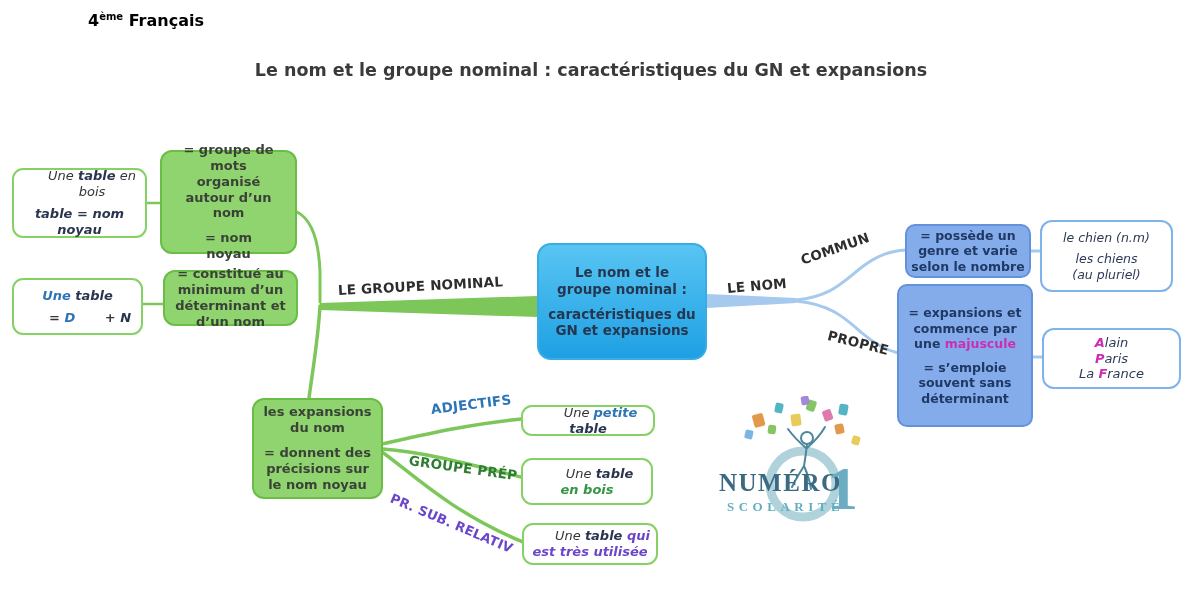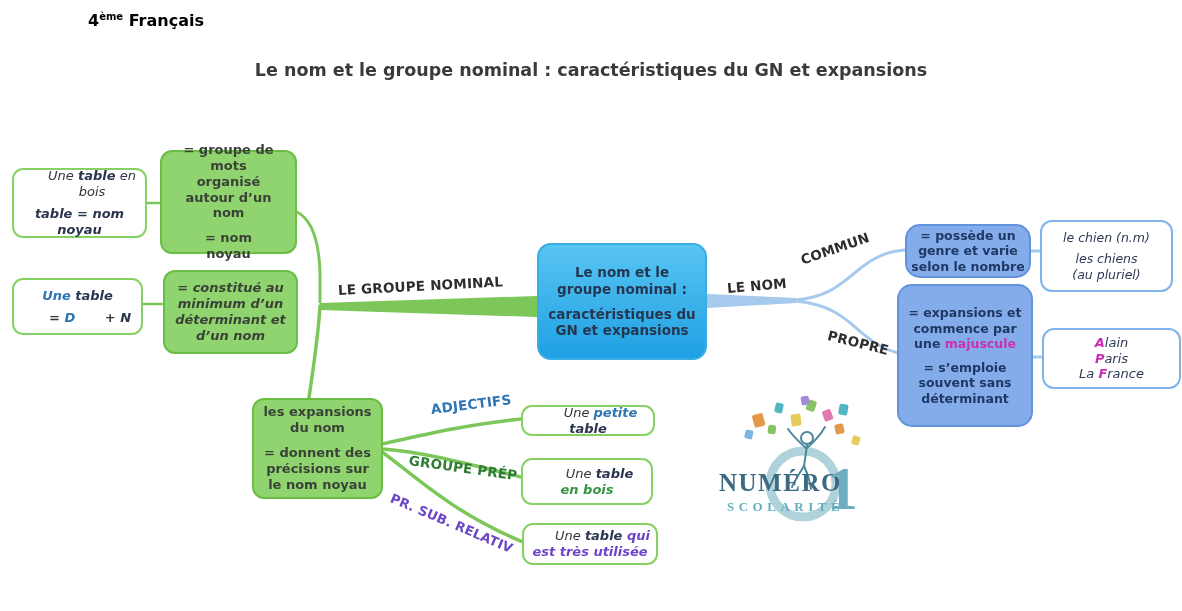--- a/index.html
+++ b/index.html
@@ -7,21 +7,21 @@
     position:relative;width:1182px;height:611px;background:#ffffff;overflow:hidden;
     font-family:"DejaVu Sans","Liberation Sans",sans-serif;
   }
   #connector-layer{position:absolute;left:0;top:0;width:1182px;height:611px;z-index:1;}
   .box{position:absolute;box-sizing:border-box;display:flex;flex-direction:column;
        justify-content:center;align-items:center;text-align:center;z-index:3;line-height:1.22;}
   .white-green{background:#fff;border:2px solid #86d164;border-radius:11px;}
   .white-blue{background:#fff;border:2px solid #7fb3ec;border-radius:12px;}
   .green-node{background:#8fd46e;border:2px solid #6abd45;border-radius:12px;
               color:#3a4238;font-weight:bold;}
-  .cornflower{background:#84aceb;border:2px solid #6292db;border-radius:15px;
+  .cornflower{background:#84aceb;border:2px solid #6292db;border-radius:10px;
               color:#1f3864;font-weight:bold;}
   .center-node{background:linear-gradient(180deg,#58c5f3 0%,#1fa0e3 100%);
                border:2px solid #37ade4;border-radius:14px;color:#253750;font-weight:bold;}
   .branch-label{position:absolute;font-weight:bold;color:#2d2d2d;font-size:13.5px;
                 white-space:nowrap;z-index:4;transform-origin:left center;letter-spacing:.2px;}
   .it{font-style:italic;}
   .b{font-weight:bold;}
   .gap-sm{margin-top:6px;}
   .gap-md{margin-top:9px;}
   .blue-word{color:#2e75b6;}
@@ -71,21 +71,21 @@
   <div class="box white-green fz13" style="left:12px;top:278px;width:131px;height:57px;padding:2px;">
     <div class="it b"><span class="blue-word">Une</span><span class="navy"> table</span></div>
     <div class="it b gap-sm"><span class="dark">= </span><span class="blue-word">D</span><span class="dark"> + </span><span class="navy">N</span></div>
   </div>
 
   <div class="box green-node fz13" style="left:160px;top:150px;width:137px;height:104px;padding:20px;">
     <div>= groupe de mots organisé autour d’un nom</div>
     <div class="gap-md">= nom noyau</div>
   </div>
 
-  <div class="box green-node fz13" style="left:163px;top:270px;width:135px;height:84px;padding:0;font-style:italic;">
+  <div class="box green-node fz13" style="left:163px;top:270px;width:135px;height:56px;padding:0;">
     <div>= constitué au minimum d’un déterminant et d’un nom</div>
   </div>
 
   <div class="branch-label" style="left:338px;top:282px;transform:rotate(-3deg);">LE GROUPE NOMINAL</div>
   <div class="branch-label" style="left:727px;top:280px;transform:rotate(-5deg);">LE NOM</div>
   <div class="branch-label" style="left:801px;top:252px;transform:rotate(-19deg);">COMMUN</div>
   <div class="branch-label" style="left:828px;top:327px;transform:rotate(14deg);">PROPRE</div>
   <div class="branch-label" style="left:431px;top:401px;transform:rotate(-7deg);color:#2e75b6;">ADJECTIFS</div>
   <div class="branch-label" style="left:409px;top:452px;transform:rotate(8deg);color:#2e7d32;">GROUPE PRÉP</div>
   <div class="branch-label" style="left:391px;top:490px;transform:rotate(23deg);color:#6b46c8;font-size:13px;">PR. SUB. RELATIV</div>

